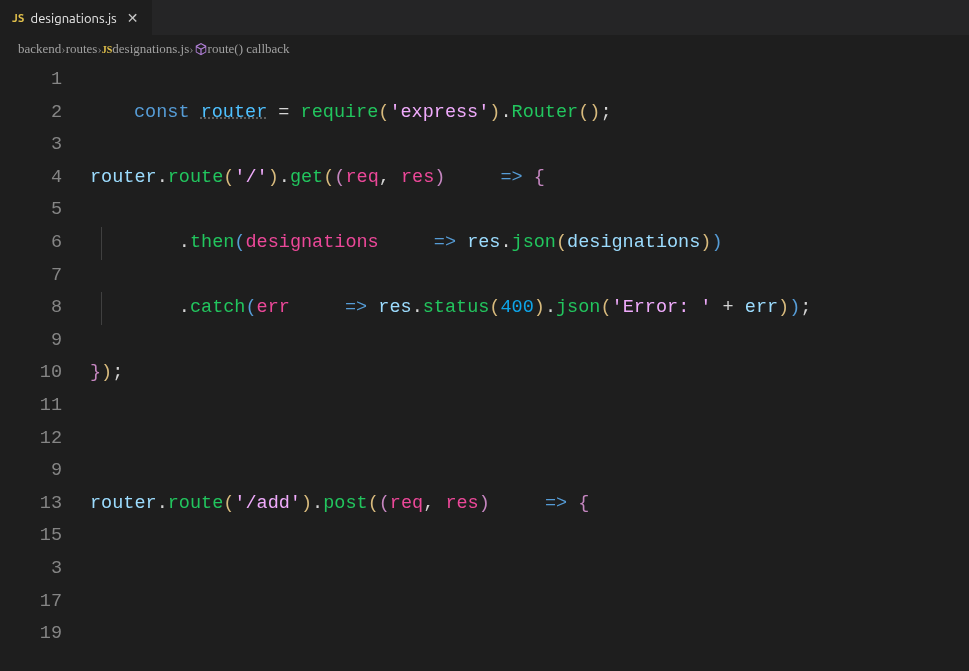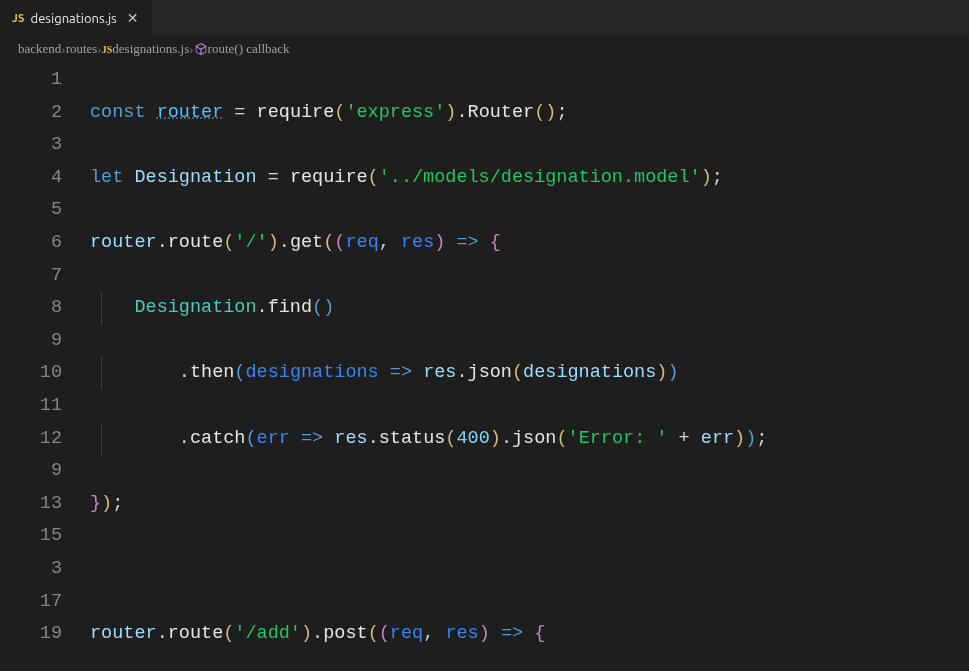--- a/index.html
+++ b/index.html
@@ -87,27 +87,27 @@
   .code { position: relative; white-space: pre; padding-left: 6px; }
   .code .ln { height: 32.6px; position: relative; }
   .indent-guide {
     position: absolute;
     width: 1px;
     background: #404040;
     top: 0;
     bottom: 0;
   }
   
-  .kw    { color: #569cd6; }
+  .kw    { color: #569cd6; margin-left: 44px; }
   .var   { color: #9cdcfe; }
-  .param { color: #3b82f6; }
+  .param { color: #ec4899; }
   .cls   { color: #4ec9b0; }
-  .fn    { color: #e5e5e5; }
-  .str   { color: #22c55e; }
-  .num   { color: #7dd3fc; }
+  .fn    { color: #22c55e; }
+  .str   { color: #f0abfc; }
+  .num   { color: #0ea5e9; }
   .op    { color: #d4d4d4; }
   .pn    { color: #d4d4d4; }
   .br-y  { color: #d7ba7d; }
   .br-p  { color: #c586c0; }
   .br-b  { color: #569cd6; }
   .const { color: #4fc1ff; }
   .squig { text-decoration-line: underline; text-decoration-style: dotted; text-decoration-color: #646464; }
 </style>
 </head>
 <body>
@@ -153,23 +153,21 @@
     <div>9</div>
     <div>13</div>
     <div>15</div>
     <div>3</div>
     <div>17</div>
     <div>19</div>
   </div>
 
   <div class="code">
 <div class="ln"><span class="kw">const</span> <span class="const squig">router</span> <span class="op">=</span> <span class="fn">require</span><span class="br-y">(</span><span class="str">'express'</span><span class="br-y">)</span><span class="pn">.</span><span class="fn">Router</span><span class="br-y">(</span><span class="br-y">)</span><span class="pn">;</span></div>
-<div class="ln"><span class="kw">let</span> <span class="var">Designation</span> <span class="op">=</span> <span class="fn">require</span><span class="br-y">(</span><span class="str">'../models/designation.model'</span><span class="br-y">)</span><span class="pn">;</span></div>
 <div class="ln"><span class="var">router</span><span class="pn">.</span><span class="fn">route</span><span class="br-y">(</span><span class="str">'/'</span><span class="br-y">)</span><span class="pn">.</span><span class="fn">get</span><span class="br-y">(</span><span class="br-p">(</span><span class="param">req</span><span class="pn">,</span> <span class="param">res</span><span class="br-p">)</span> <span class="kw">=&gt;</span> <span class="br-p">{</span></div>
-<div class="ln"><span class="indent-guide" style="left:11px"></span>    <span class="cls">Designation</span><span class="pn">.</span><span class="fn">find</span><span class="br-b">(</span><span class="br-b">)</span></div>
 <div class="ln"><span class="indent-guide" style="left:11px"></span>        <span class="pn">.</span><span class="fn">then</span><span class="br-b">(</span><span class="param">designations</span> <span class="kw">=&gt;</span> <span class="var">res</span><span class="pn">.</span><span class="fn">json</span><span class="br-y">(</span><span class="var">designations</span><span class="br-y">)</span><span class="br-b">)</span></div>
 <div class="ln"><span class="indent-guide" style="left:11px"></span>        <span class="pn">.</span><span class="fn">catch</span><span class="br-b">(</span><span class="param">err</span> <span class="kw">=&gt;</span> <span class="var">res</span><span class="pn">.</span><span class="fn">status</span><span class="br-y">(</span><span class="num">400</span><span class="br-y">)</span><span class="pn">.</span><span class="fn">json</span><span class="br-y">(</span><span class="str">'Error: '</span> <span class="op">+</span> <span class="var">err</span><span class="br-y">)</span><span class="br-b">)</span><span class="pn">;</span></div>
 <div class="ln"><span class="br-p">}</span><span class="br-y">)</span><span class="pn">;</span></div>
 <div class="ln"></div>
 <div class="ln"><span class="var">router</span><span class="pn">.</span><span class="fn">route</span><span class="br-y">(</span><span class="str">'/add'</span><span class="br-y">)</span><span class="pn">.</span><span class="fn">post</span><span class="br-y">(</span><span class="br-p">(</span><span class="param">req</span><span class="pn">,</span> <span class="param">res</span><span class="br-p">)</span> <span class="kw">=&gt;</span> <span class="br-p">{</span></div>
 
 
 
 
 

